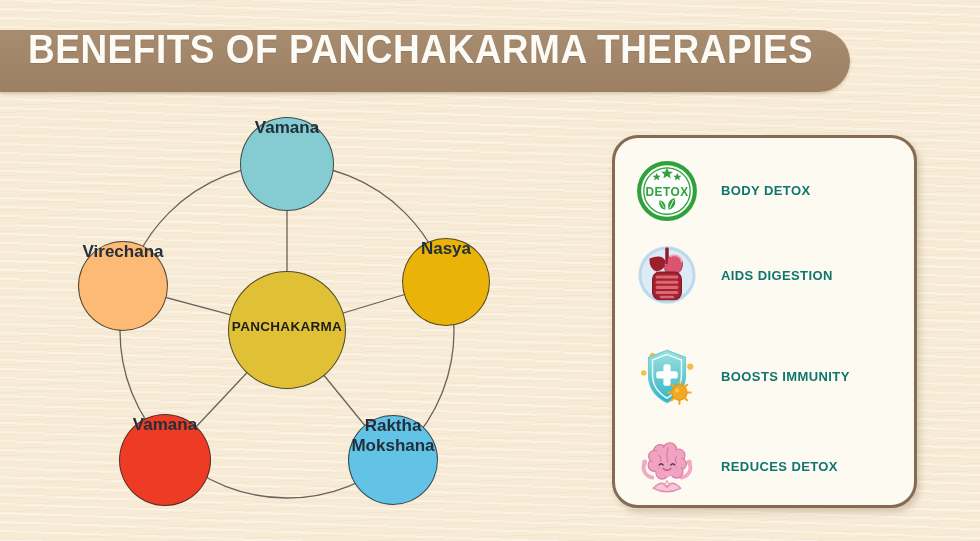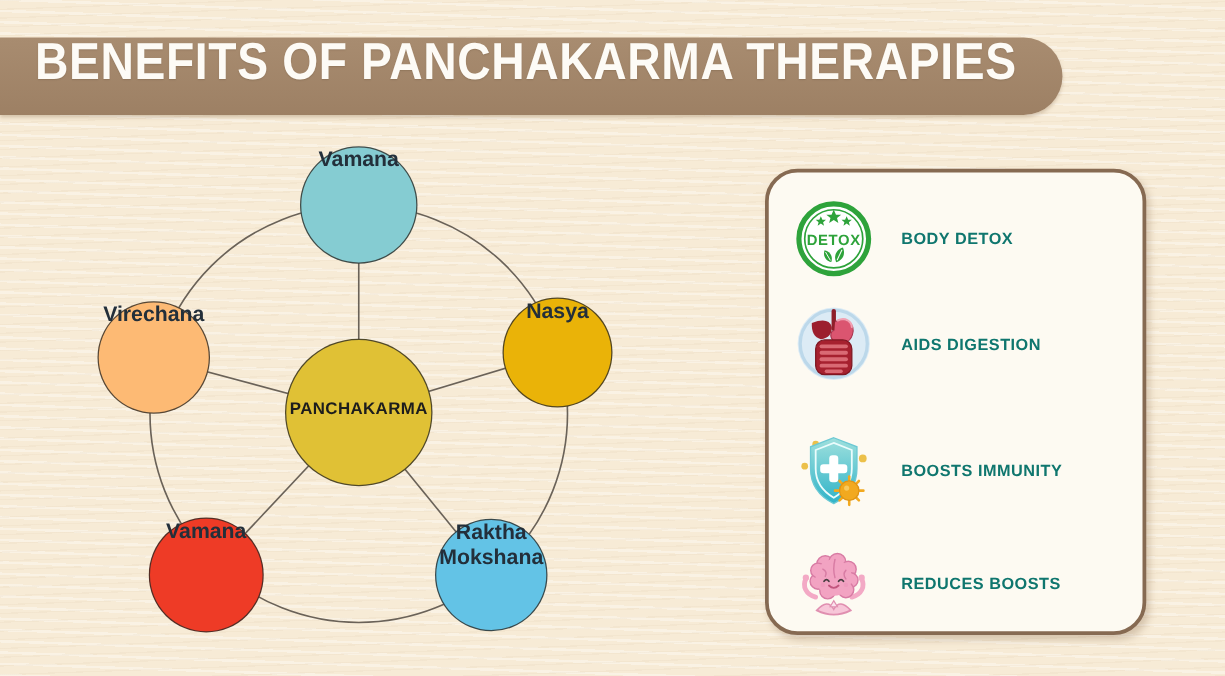--- a/index.html
+++ b/index.html
@@ -201,16 +201,16 @@
         <path d="M43,21 Q40,24 43,28"></path>
       </g>
       <g fill="none" stroke="#4a3d42" stroke-width="1.5" stroke-linecap="round">
         <path d="M25,30 q2,-2.6 4,0"></path>
         <path d="M37,30 q2,-2.6 4,0"></path>
       </g>
       <path d="M29,33.5 q4,3.8 8,0" fill="none" stroke="#c2557e" stroke-width="1.5" stroke-linecap="round"></path>
       <circle cx="24" cy="33" r="1.8" fill="#ee96ba" opacity="0.7"></circle>
       <circle cx="43" cy="33" r="1.8" fill="#ee96ba" opacity="0.7"></circle>
     </svg>
-    <span class="benefit-label">REDUCES BOOSTS</span>
+    <span class="benefit-label">REDUCES DETOX</span>
   </div>
 
 </div>
 
 </body></html>

